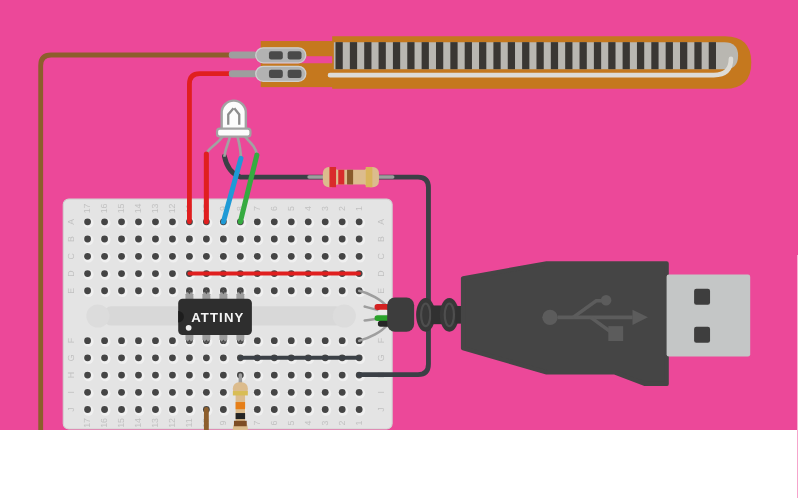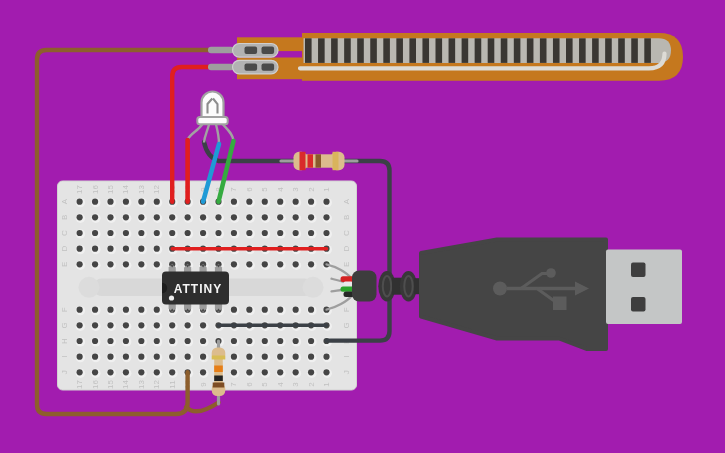--- a/index.html
+++ b/index.html
@@ -1,16 +1,16 @@
 <!DOCTYPE html>
 <html><head>
 <meta charset="utf-8">
 <style>
   html,body{margin:0;padding:0;background:#ffffff;}
-  .stage{position:relative;width:725px;height:453px;background:#a21caf;overflow:hidden;
+  .stage{position:relative;width:725px;height:391px;background:#ec4899;overflow:hidden;
          font-family:"Liberation Sans",sans-serif;}
   svg{display:block;}
   text{font-family:"Liberation Sans",sans-serif;}
   .chip-label{font-weight:bold;letter-spacing:1px;}
 </style>
 </head>
 <body>
 
 <div class="stage">
 <svg viewBox="0 0 725 453" width="725" height="453">

